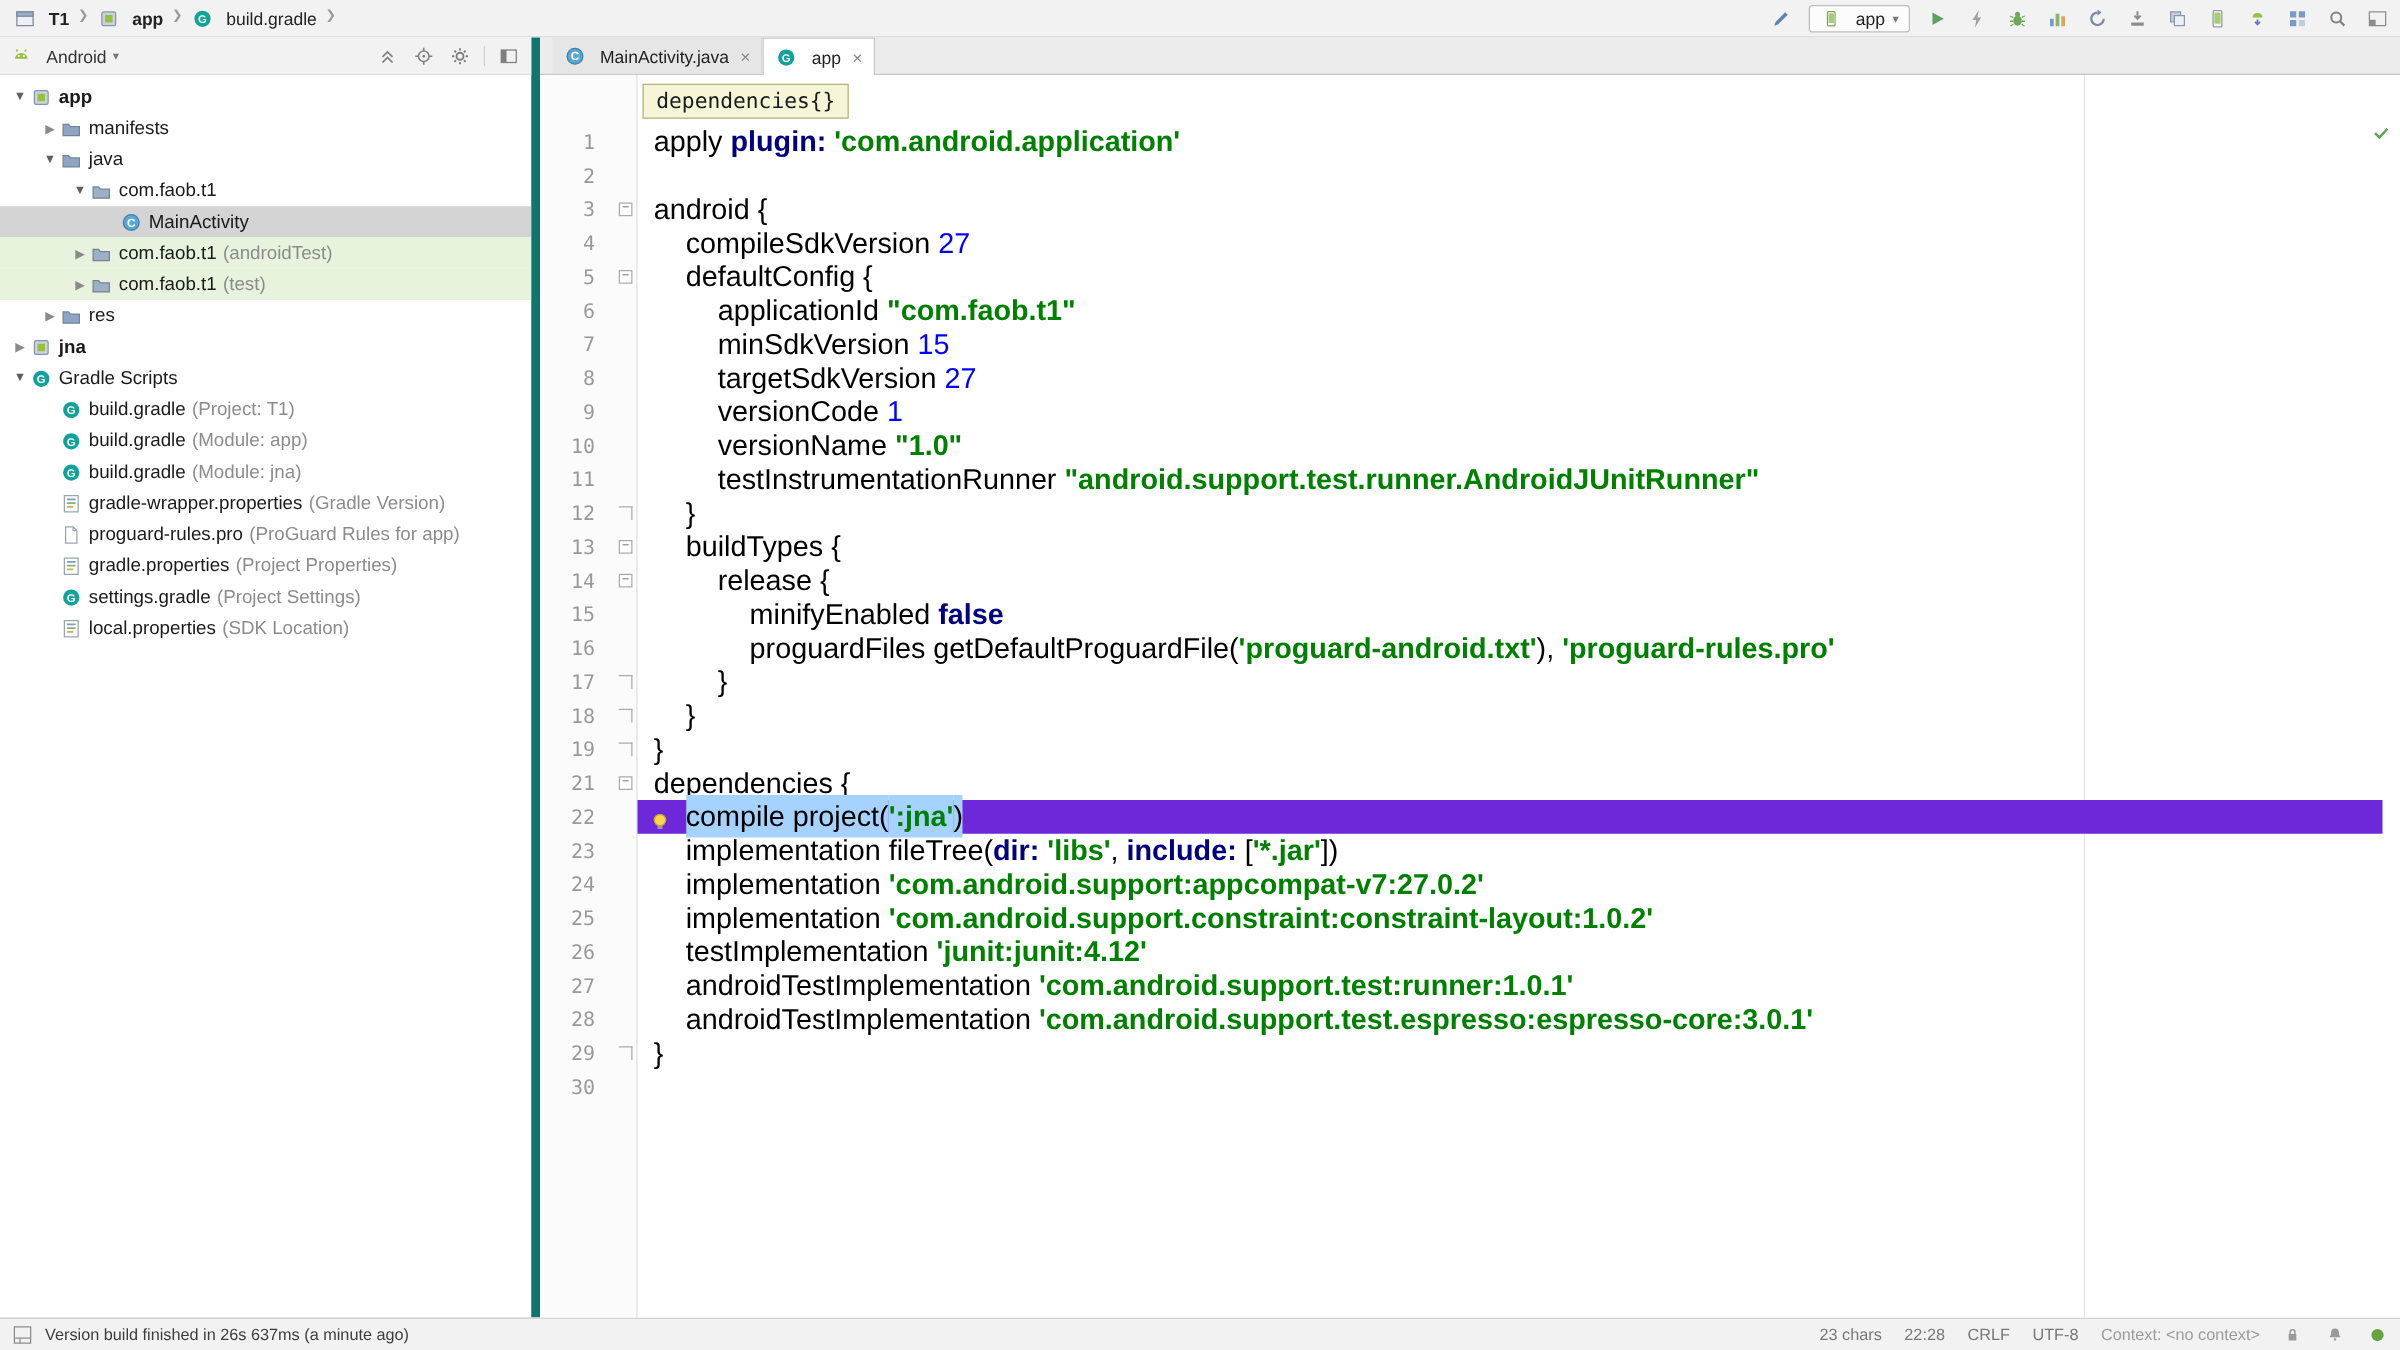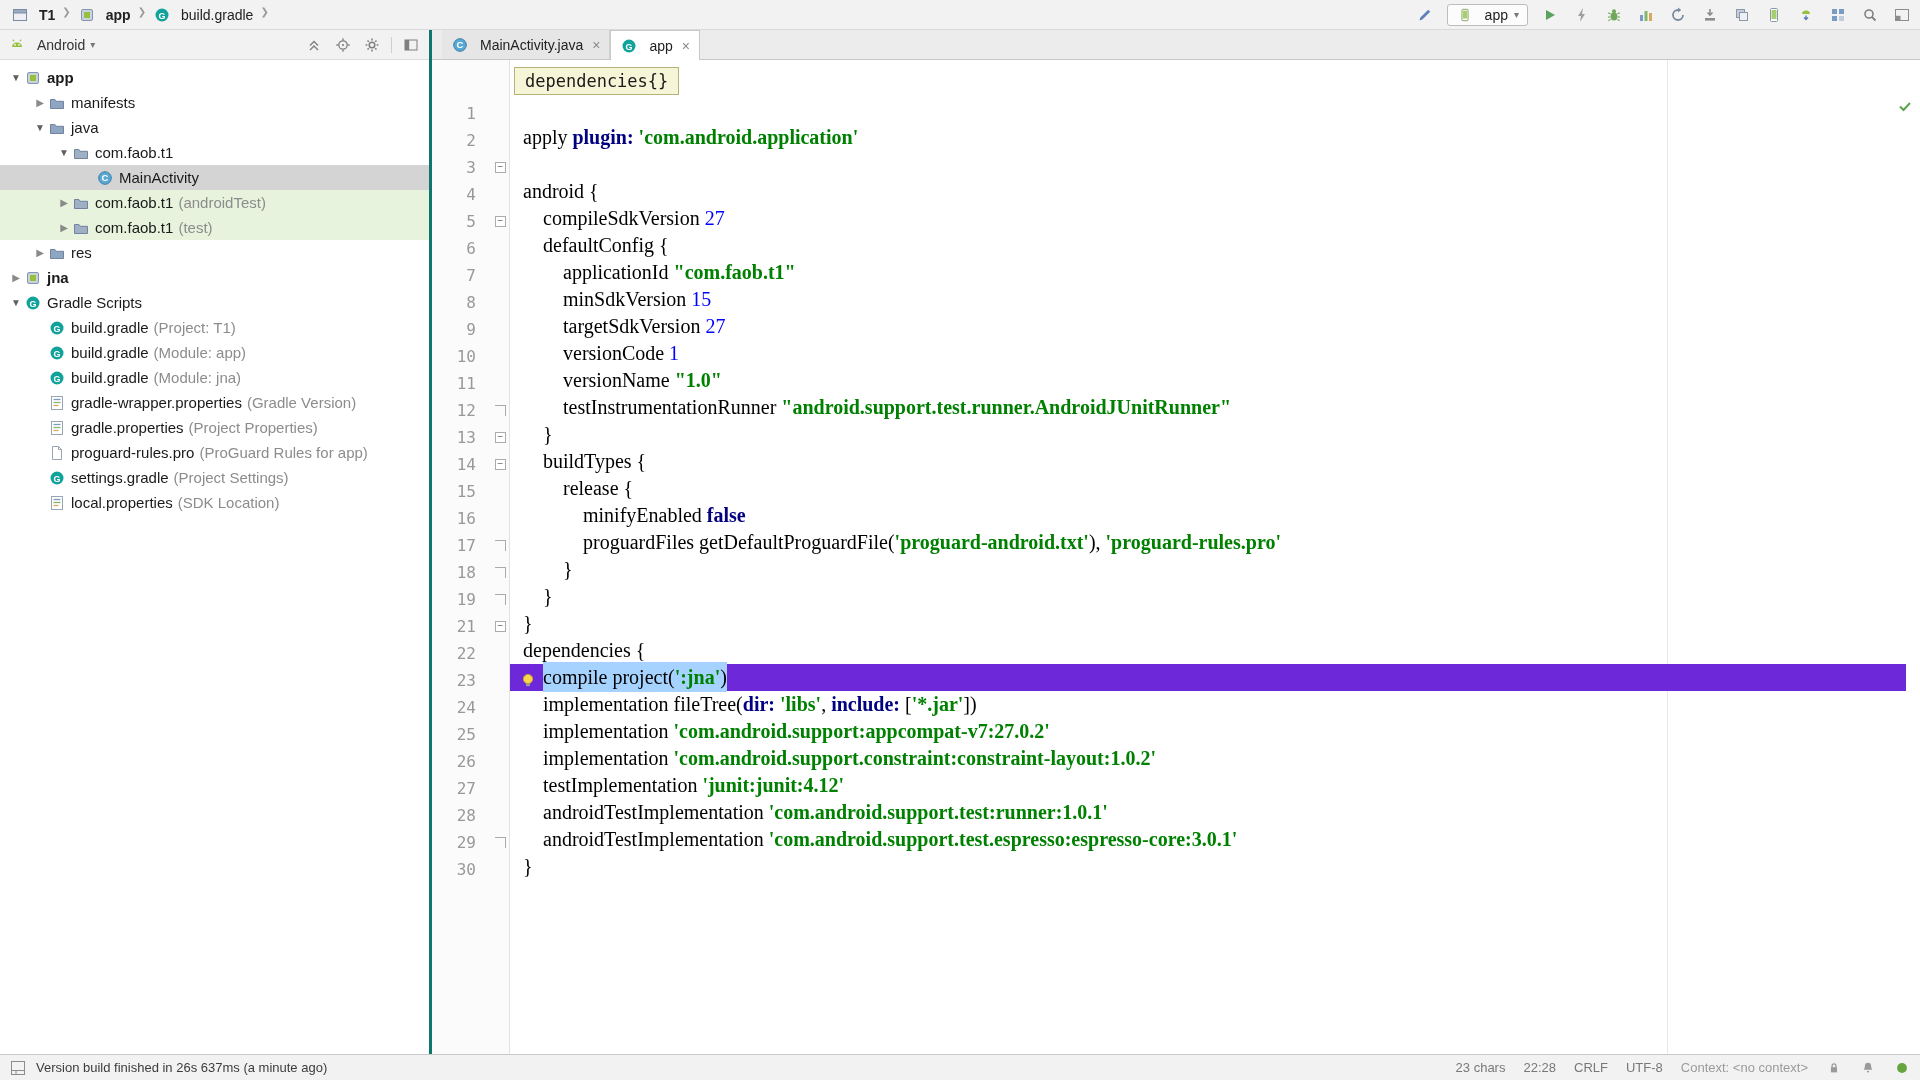--- a/index.html
+++ b/index.html
@@ -17,21 +17,21 @@
   #toolbar { display:flex; align-items:center; gap:12px; }
   .tb-icon { width:20px; height:20px; display:flex; align-items:center; justify-content:center; }
   #run-config { display:flex; align-items:center; gap:6px; border:1px solid #BDBDBD; background:#FCFCFC;
                 border-radius:3px; height:22px; padding:0 8px; font-size:14px; color:#222; }
   #run-config .dd { color:#777; font-size:10px; }
 
   
   #main { flex:1; display:flex; min-height:0; }
 
   
-  #project-panel { width:432px; flex:none; border-right:3px solid #0f766e; display:flex; flex-direction:column; background:#fff; }
+  #project-panel { width:432px; flex:none; border-right:7px solid #0f766e; display:flex; flex-direction:column; background:#fff; }
   #project-header { height:30px; background:#F2F2F2; border-bottom:1px solid #DDD;
                     display:flex; align-items:center; padding:0 8px; font-size:14px; color:#333; gap:6px; flex:none; }
   #view-selector { display:flex; align-items:center; gap:5px; }
   #view-selector .dd { color:#777; font-size:10px; }
   #ph-icons { margin-left:auto; display:flex; align-items:center; gap:9px; }
   .vdiv { width:1px; height:16px; background:#CFCFCF; }
   #tree { flex:1; overflow:hidden; padding-top:5px; font-size:15px; }
   .trow { height:25px; display:flex; align-items:center; white-space:nowrap; width:100%; cursor:default; }
   .trow.selected { background:#D4D4D4; }
   .trow.green { background:#E7F3DD; }
@@ -60,21 +60,21 @@
   #code { position:absolute; top:40px; left:0; right:14px; z-index:1; }
   .cl { display:flex; height:27px; }
   .gut { width:78px; flex:none; display:flex; height:27px; }
   .lnum { width:44px; text-align:right; font-family:"DejaVu Sans Mono", monospace; font-size:16px;
           line-height:27px; color:#999; }
   .foldcol { width:34px; position:relative; }
   .fm { position:absolute; right:4px; top:8px; width:11px; height:11px; }
   .fm-start { border:1px solid #ABABAB; background:#fff; color:#666; font-size:10px; line-height:8px; text-align:center; }
   .fm-end { border-top:1px solid #ABABAB; border-right:1px solid #ABABAB; background:transparent; }
   .codepart { flex:1; position:relative; height:27px; white-space:pre; padding-left:13px;
-              font-family:Liberation Serif, serif; font-size:20px; line-height:27px;margin-top:24px; }
+              font-family:Liberation Sans, sans-serif; font-size:23px; line-height:27px; }
   .cl.caret .codepart { background:#6d28d9; }
   .sel { background:#A6D2FF; padding:4px 0; }
   .tk-p { color:#000; }
   .tk-k { color:#000080; font-weight:bold; }
   .tk-s { color:#008000; font-weight:bold; }
   .tk-n { color:#0000FF; }
   .bulb { position:absolute; left:10px; top:4px; width:17px; height:17px; z-index:2; }
 
   
   #statusbar { height:26px; background:#F2F2F2; border-top:1px solid #C9C9C9; flex:none;
@@ -422,39 +422,39 @@
                 <line x1="4.5" y1="10.5" x2="9.5" y2="10.5" stroke="#D7A85E" stroke-width="1.3"></line>
               </svg>
             </span>
             <span class="tlabel">gradle-wrapper.properties</span>
             <span class="tsuffix">(Gradle Version)</span>
           </div>
           <div class="trow" style="padding-left: 32px;">
             <span class="chev"></span>
             <span class="ticon">
               <svg width="16" height="16" viewBox="0 0 16 16">
+                <path d="M3.5 1.5h6l3 3v10h-9z" fill="#fff" stroke="#98A5B3"></path>
+                <path d="M9.5 1.5v3h3" fill="none" stroke="#98A5B3"></path>
+              </svg>
+            </span>
+            <span class="tlabel">proguard-rules.pro</span>
+            <span class="tsuffix">(ProGuard Rules for app)</span>
+          </div>
+          <div class="trow" style="padding-left: 32px;">
+            <span class="chev"></span>
+            <span class="ticon">
+              <svg width="16" height="16" viewBox="0 0 16 16">
                 <rect x="2.5" y="1.5" width="11" height="13" fill="#FFF" stroke="#98A5B3"></rect>
                 <line x1="4.5" y1="4.5" x2="11.5" y2="4.5" stroke="#7A9BC4" stroke-width="1.3"></line>
                 <line x1="4.5" y1="7.5" x2="11.5" y2="7.5" stroke="#88B56E" stroke-width="1.3"></line>
                 <line x1="4.5" y1="10.5" x2="9.5" y2="10.5" stroke="#D7A85E" stroke-width="1.3"></line>
               </svg>
             </span>
             <span class="tlabel">gradle.properties</span>
             <span class="tsuffix">(Project Properties)</span>
-          </div>
-          <div class="trow" style="padding-left: 32px;">
-            <span class="chev"></span>
-            <span class="ticon">
-              <svg width="16" height="16" viewBox="0 0 16 16">
-                <path d="M3.5 1.5h6l3 3v10h-9z" fill="#fff" stroke="#98A5B3"></path>
-                <path d="M9.5 1.5v3h3" fill="none" stroke="#98A5B3"></path>
-              </svg>
-            </span>
-            <span class="tlabel">proguard-rules.pro</span>
-            <span class="tsuffix">(ProGuard Rules for app)</span>
           </div>
           <div class="trow" style="padding-left: 32px;">
             <span class="chev"></span>
             <span class="ticon">
               <svg width="16" height="16" viewBox="0 0 16 16">
                 <circle cx="8" cy="8" r="6.5" fill="#11A39B"></circle>
                 <text x="8" y="11.5" font-size="9" fill="#fff" text-anchor="middle" font-family="sans-serif" font-weight="bold">G</text>
               </svg>
             </span>
             <span class="tlabel">settings.gradle</span>

